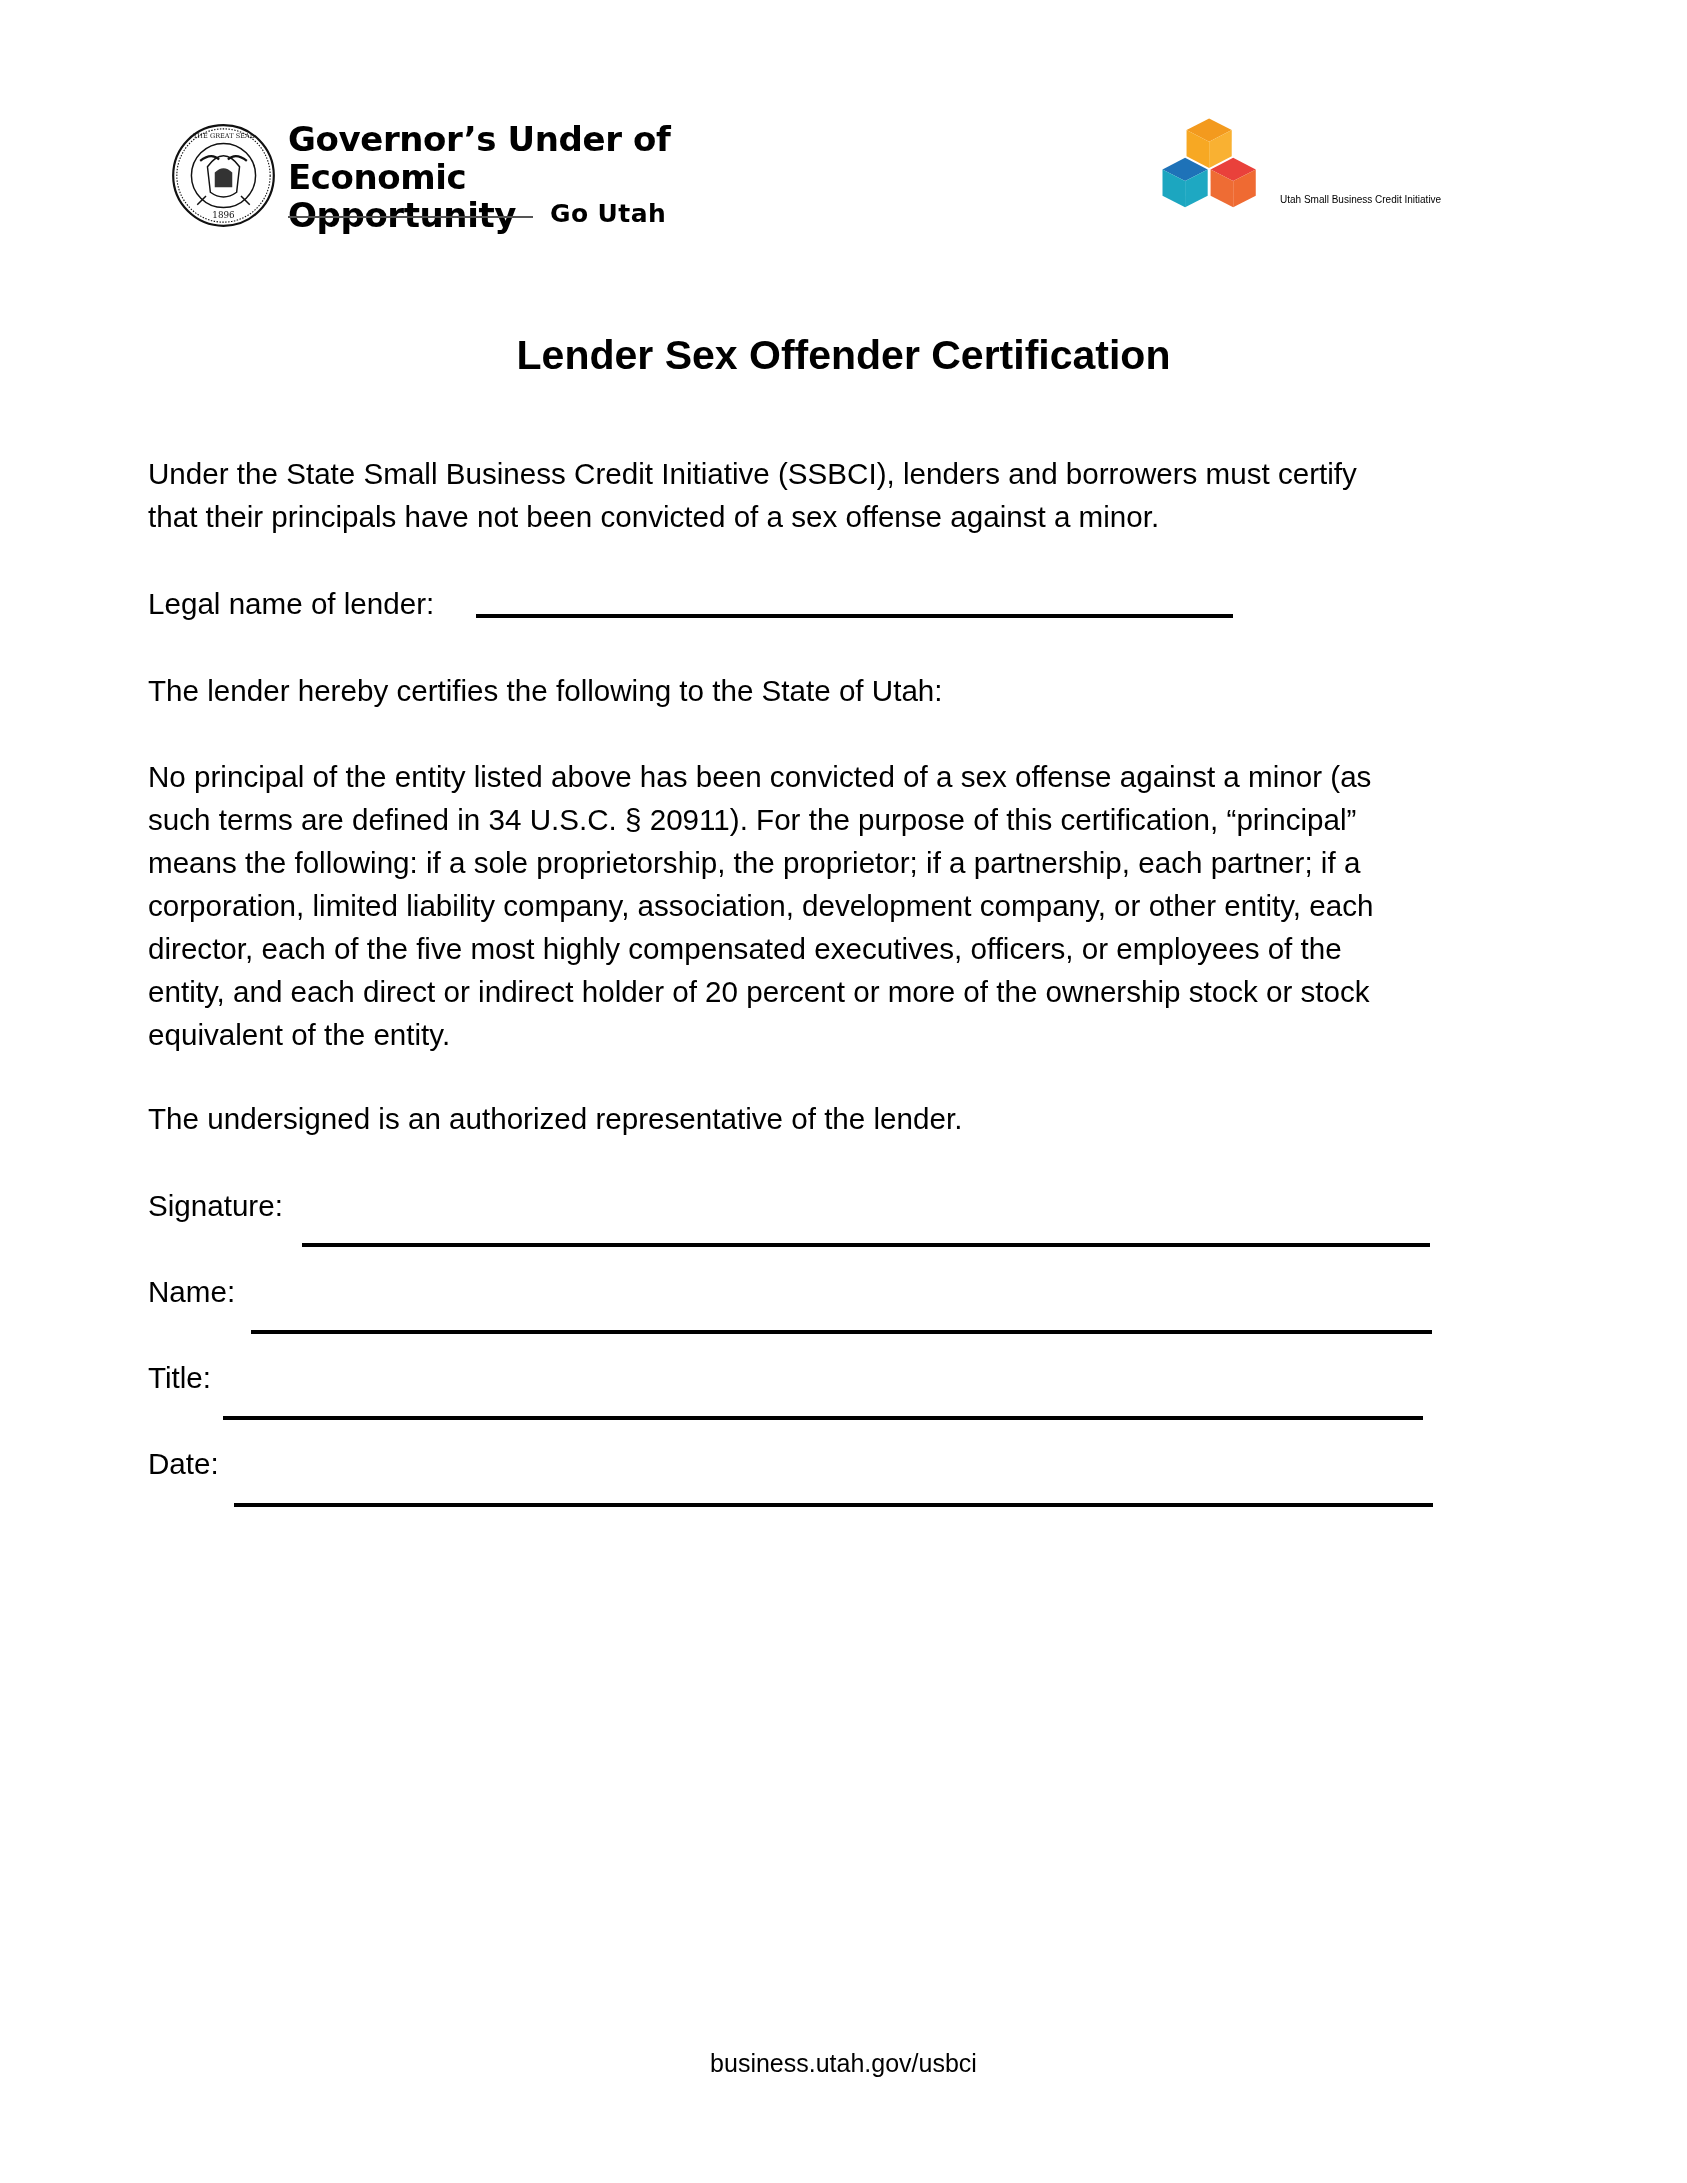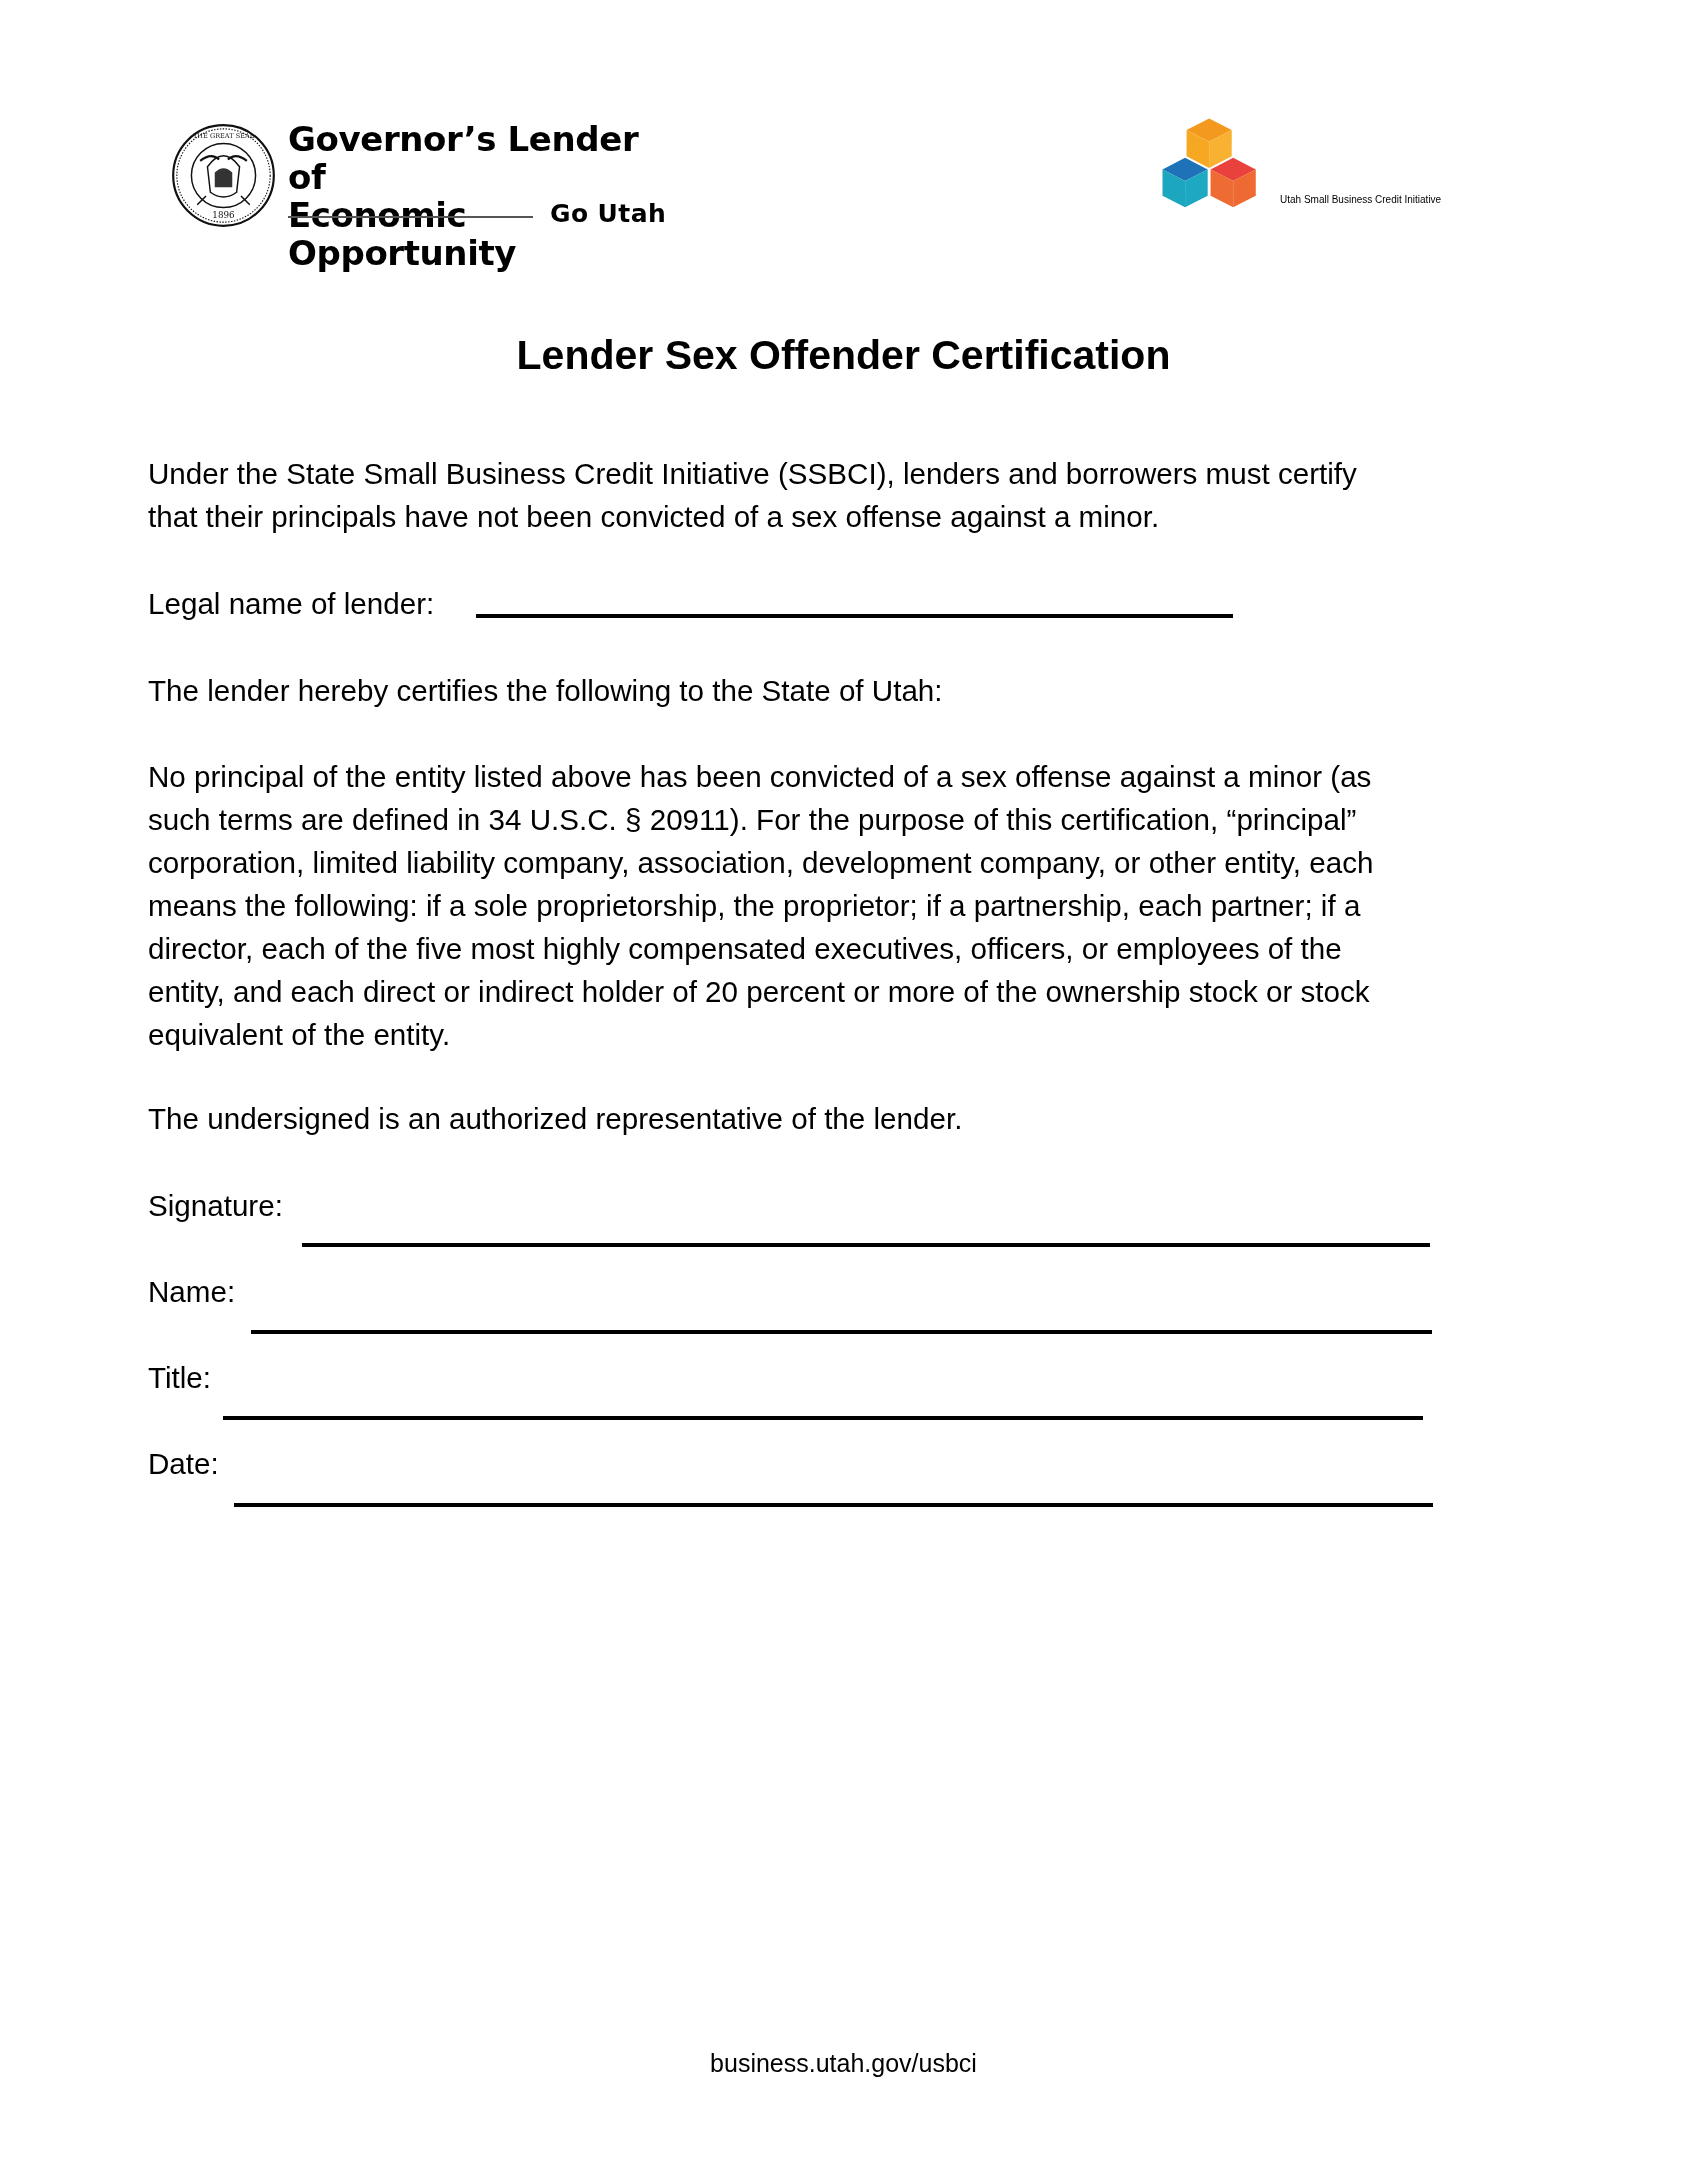--- a/index.html
+++ b/index.html
@@ -41,21 +41,21 @@
     <circle cx="72" cy="72" r="64" fill="none" stroke="#111" stroke-width="1.5" stroke-dasharray="2 2"></circle>
     <circle cx="72" cy="72" r="44" fill="none" stroke="#111" stroke-width="2"></circle>
     <path d="M50 60 Q72 30 94 60 L90 95 Q72 108 54 95 Z" fill="none" stroke="#111" stroke-width="2"></path>
     <path d="M60 68 Q72 56 84 68 L84 88 L60 88 Z" fill="#333"></path>
     <path d="M40 52 Q55 40 66 50 M104 52 Q89 40 78 50" fill="none" stroke="#111" stroke-width="3"></path>
     <path d="M48 100 L36 112 M96 100 L108 112" stroke="#111" stroke-width="2"></path>
     <text x="72" y="20" font-size="9" text-anchor="middle" font-family="DejaVu Serif, serif" fill="#111">THE GREAT SEAL</text>
     <text x="72" y="130" font-size="12" text-anchor="middle" font-family="DejaVu Serif, serif" fill="#111">1896</text>
   </svg>
   <div class="goeo-text">
-    <div>Governor’s Lender of</div>
+    <div>Governor’s Under of</div>
     <div>Economic Opportunity</div>
   </div>
   <div class="goeo-rule"></div>
   <div class="goeo-sub">Go Utah</div>
 </div>
 
 <div class="abs usbci-logo">
   <svg class="cubes" viewBox="0 0 135 140">
 
     <polygon points="67,2 98,18 67,34 36,18" fill="#F39A1E"></polygon>
@@ -83,22 +83,22 @@
 <div class="abs field-row" style="top:582px;">
   <span>Legal name of lender:</span>
 </div>
 <div class="abs uline" style="left:476px; top:614px; width:757px;"></div>
 
 <div class="abs p" style="top:669px;">The lender hereby certifies the following to the State of Utah:</div>
 
 <div class="abs p" style="top:755px;">
   <div>No principal of the entity listed above has been convicted of a sex offense against a minor (as</div>
   <div>such terms are defined in 34 U.S.C. § 20911). For the purpose of this certification, “principal”</div>
+  <div>means the following: if a sole proprietorship, the proprietor; if a partnership, each partner; if a</div>
   <div>corporation, limited liability company, association, development company, or other entity, each</div>
-  <div>means the following: if a sole proprietorship, the proprietor; if a partnership, each partner; if a</div>
   <div>director, each of the five most highly compensated executives, officers, or employees of the</div>
   <div>entity, and each direct or indirect holder of 20 percent or more of the ownership stock or stock</div>
   <div>equivalent of the entity.</div>
 </div>
 
 <div class="abs p" style="top:1097px;">The undersigned is an authorized representative of the lender.</div>
 
 <div class="abs field-row" style="top:1184px;">Signature:</div>
 <div class="abs uline" style="left:302px; top:1243px; width:1128px;"></div>
 

